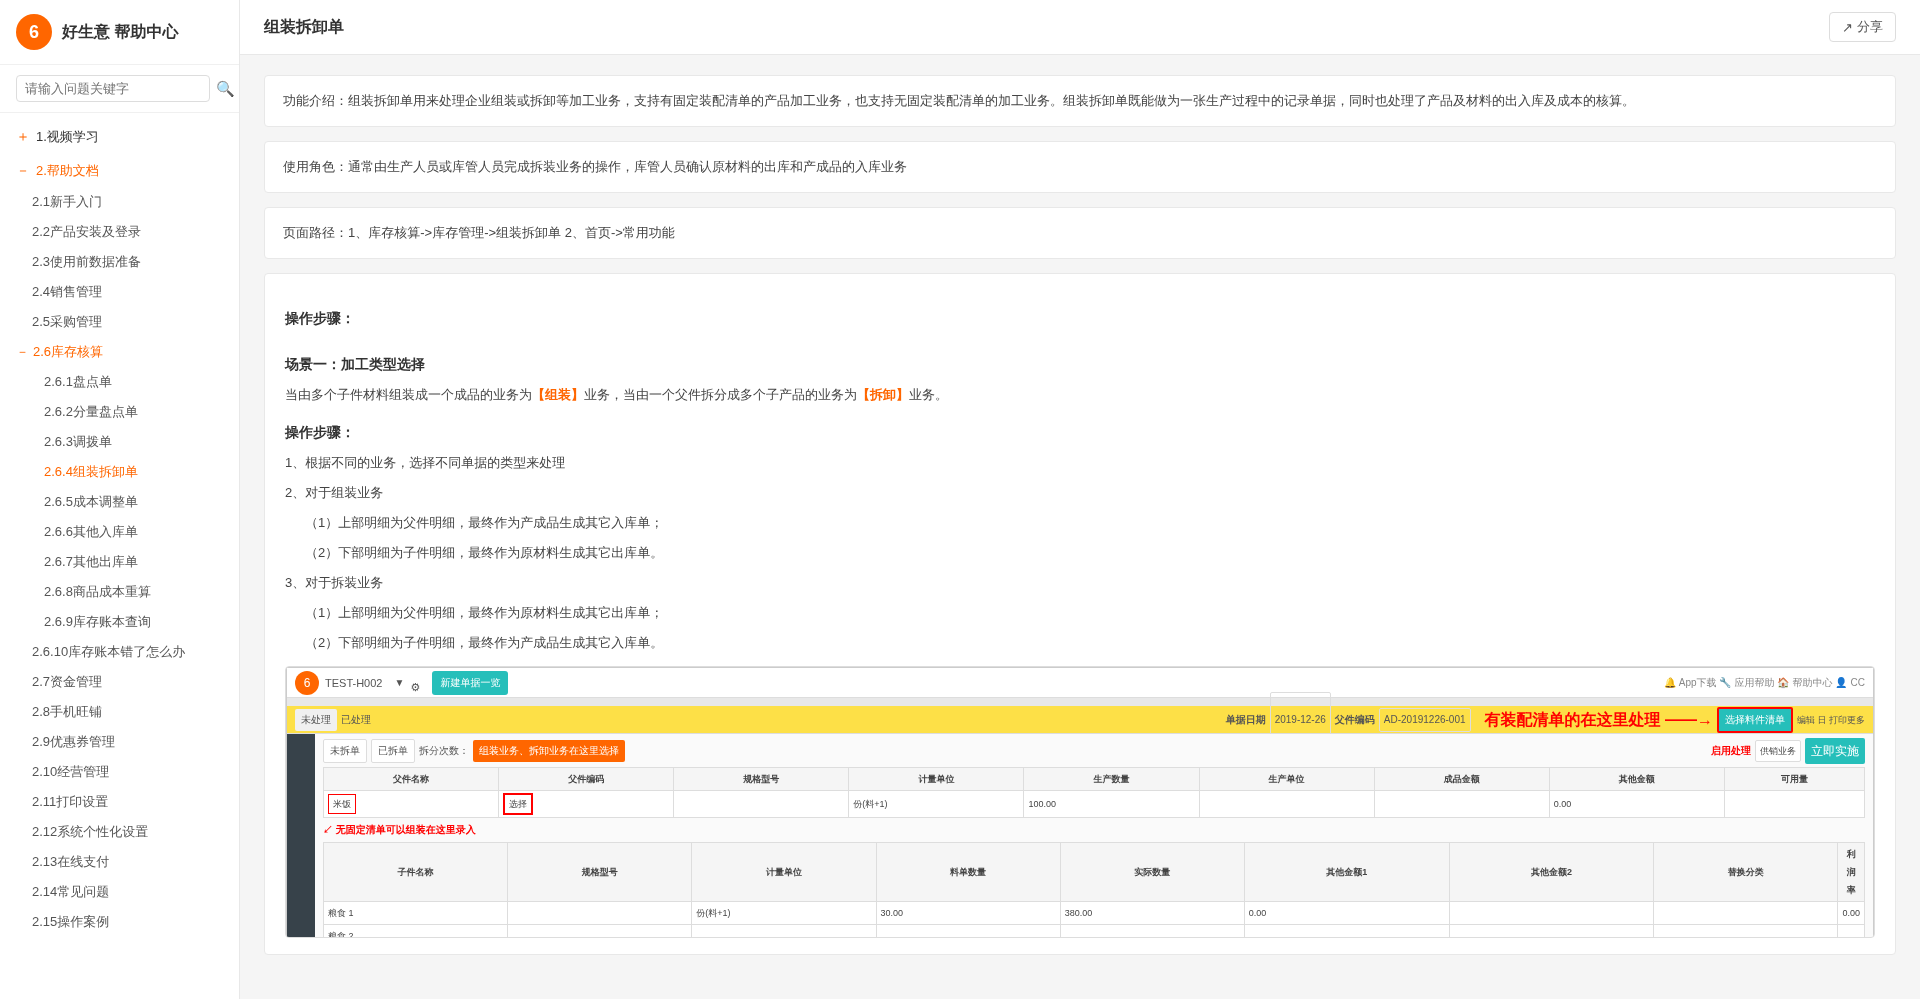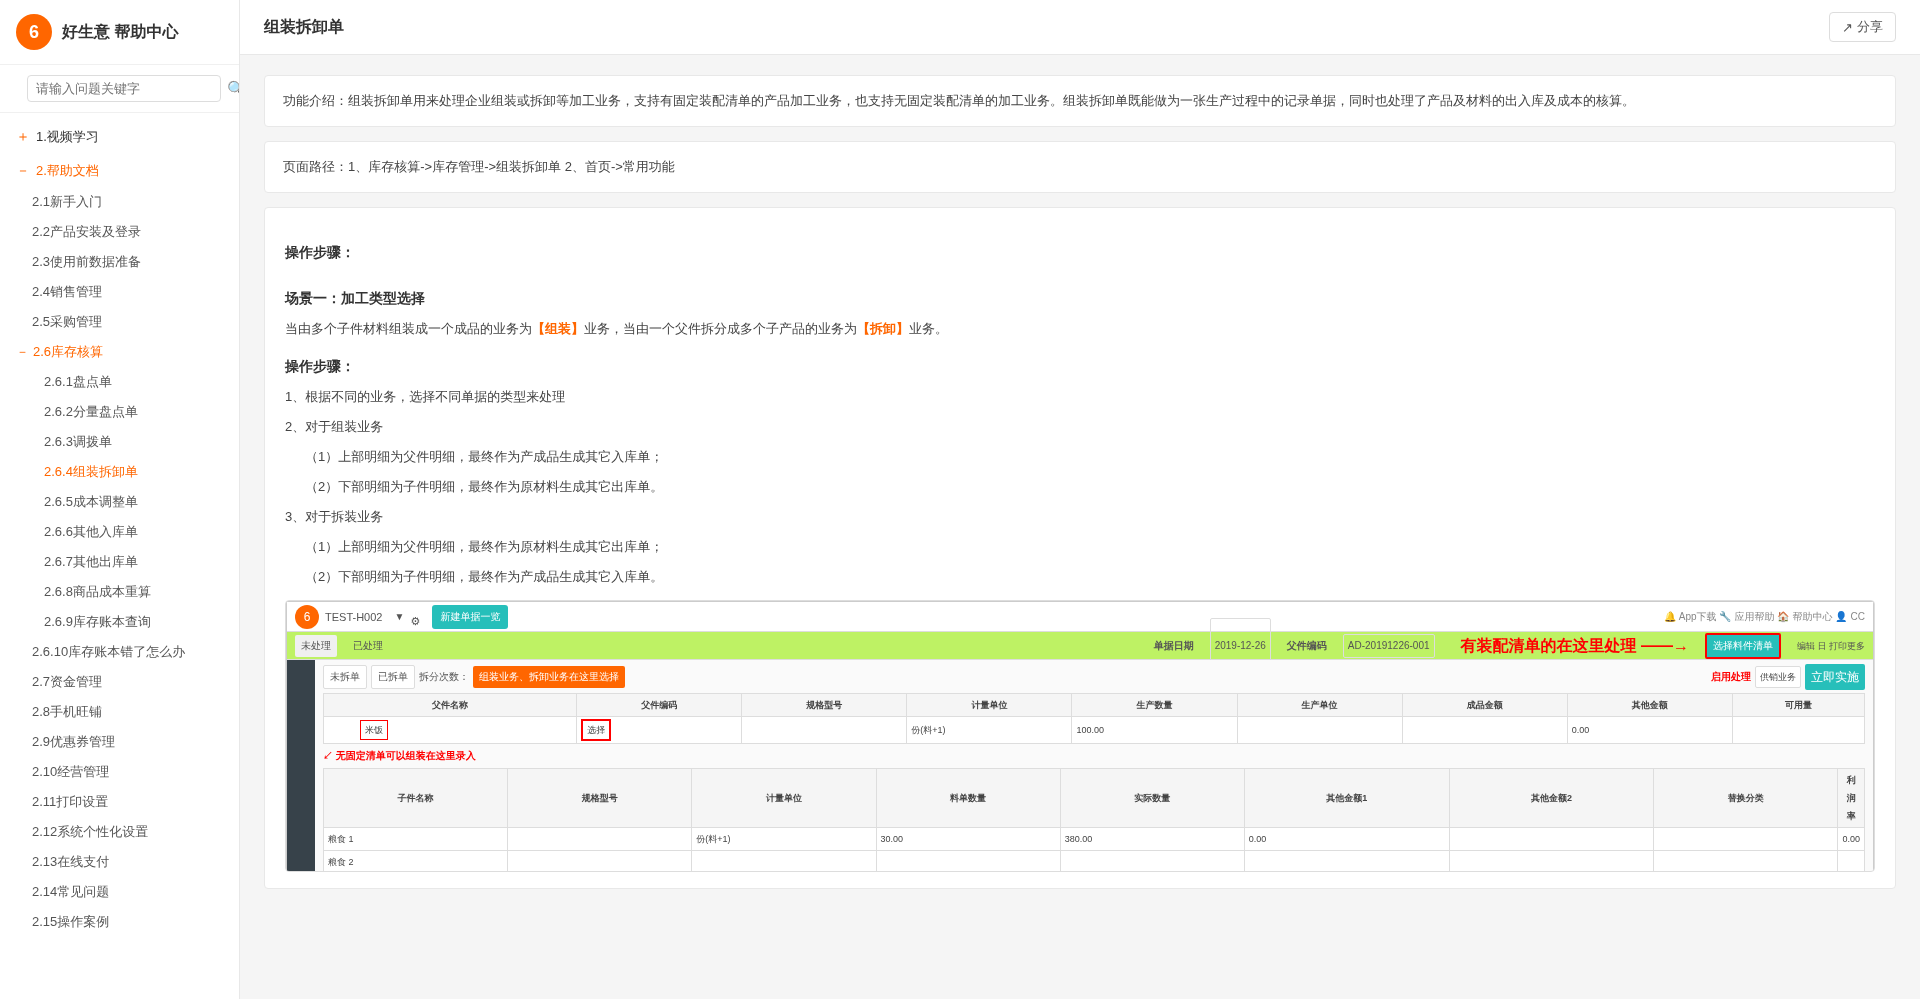--- a/index.html
+++ b/index.html
@@ -39,21 +39,21 @@
       flex-shrink: 0;
     }
 
     .logo-text {
       font-size: 16px;
       font-weight: bold;
       color: #333;
     }
 
     .search-box {
-      padding: 10px 27px;
+      padding: 10px 16px;
       border-bottom: 1px solid #f0f0f0;
       display: flex;
       align-items: center;
     }
 
     .search-input {
       flex: 1;
       border: 1px solid #ddd;
       border-radius: 4px;
       padding: 5px 8px;
@@ -318,20 +318,23 @@
       <span>分享</span>
     </button>
   </div>
 
   <div class="main-content">
 
     <div class="info-section">
       <span>功能介绍：组装拆卸单用来处理企业组装或拆卸等加工业务，支持有固定装配清单的产品加工业务，也支持无固定装配清单的加工业务。组装拆卸单既能做为一张生产过程中的记录单据，同时也处理了产品及材料的出入库及成本的核算。</span>
     </div>
 
+    <div class="info-section">
+      <span>使用角色：通常由生产人员或库管人员完成拆装业务的操作，库管人员确认原材料的出库和产成品的入库业务</span>
+    </div>
 
     <div class="info-section">
       <span>页面路径：1、库存核算-&gt;库存管理-&gt;组装拆卸单  2、首页-&gt;常用功能</span>
     </div>
 
     <div class="steps-content">
       <p class="section-heading">操作步骤：</p>
 
       <p class="sub-heading">
         <span>场景一：加工类型选择</span>
@@ -357,21 +360,21 @@
           <div class="app-top-bar">
             <span style="display:inline-block;width:24px;height:24px;background:#f60;border-radius:50%;color:#fff;text-align:center;line-height:24px;font-size:12px;margin-right:6px;">6</span>
             <span class="app-id">TEST-H002</span>
             <span style="margin-left:4px;font-size:10px;color:#555;">▼</span>
             <span style="margin-left:6px;width:14px;height:14px;display:inline-block;">⚙</span>
             <span class="teal-btn">新建单据一览</span>
             <span style="flex:1;"></span>
             <span style="font-size:10px;color:#888;">🔔 App下载 🔧 应用帮助 🏠 帮助中心 👤 CC</span>
           </div>
 
-          <div style="background:#bef264;border-bottom:1px solid #ddd;display:flex;align-items:center;height:28px;padding:0 8px;gap:16px;">
+          <div style="background:#fde047;border-bottom:1px solid #ddd;display:flex;align-items:center;height:28px;padding:0 8px;gap:4px;margin-top:8px;">
             <span style="font-size:10px;color:#555;background:#f0f0f0;padding:1px 6px;border-radius:2px;">未处理</span>
             <span style="font-size:10px;color:#555;">已处理</span>
             <span style="flex:1;"></span>
             <span style="font-size:10px;color:#555;font-weight:bold;">单据日期</span>
             <span style="font-size:10px;color:#555;border:1px solid #ddd;padding:17px 4px;border-radius:2px;">2019-12-26</span>
             <span style="font-size:10px;color:#555;font-weight:bold;">父件编码</span>
             <span style="font-size:10px;color:#555;border:1px solid #ddd;padding:1px 4px;border-radius:2px;">AD-20191226-001</span>
 
             <span style="font-size:16px;color:red;font-weight:bold;margin-left:10px;">有装配清单的在这里处理 ——→</span>
             <span style="font-size:10px;background:#26bfba;color:#fff;padding:1px 6px;border-radius:2px;border:2px solid red;">选择料件清单</span>
@@ -406,21 +409,21 @@
                       <th style="background:#f5f5f5;border:1px solid #ddd;padding:2px 4px;">计量单位</th>
                       <th style="background:#f5f5f5;border:1px solid #ddd;padding:2px 4px;">生产数量</th>
                       <th style="background:#f5f5f5;border:1px solid #ddd;padding:2px 4px;">生产单位</th>
                       <th style="background:#f5f5f5;border:1px solid #ddd;padding:2px 4px;">成品金额</th>
                       <th style="background:#f5f5f5;border:1px solid #ddd;padding:2px 4px;">其他金额</th>
                       <th style="background:#f5f5f5;border:1px solid #ddd;padding:2px 4px;">可用量</th>
                     </tr>
                   </thead>
                   <tbody>
                     <tr>
-                      <td style="border:1px solid #ddd;padding:2px 4px;background:#fff;"><span style="border:1px solid red;display:inline-block;padding:0 4px;margin-left:32px;">米饭</span></td>
+                      <td style="border:1px solid #ddd;padding:2px 4px;background:#fff;"><span style="border:1px solid red;display:inline-block;padding:0 4px;">米饭</span></td>
                       <td style="border:1px solid #ddd;padding:2px 4px;background:#fff;"><span style="border:2px solid red;display:inline-block;padding:0 4px;font-size:9px;">选择</span></td>
                       <td style="border:1px solid #ddd;padding:2px 4px;background:#fff;"></td>
                       <td style="border:1px solid #ddd;padding:2px 4px;background:#fff;">份(料+1)</td>
                       <td style="border:1px solid #ddd;padding:2px 4px;background:#fff;">100.00</td>
                       <td style="border:1px solid #ddd;padding:2px 4px;background:#fff;"></td>
                       <td style="border:1px solid #ddd;padding:2px 4px;background:#fff;"></td>
                       <td style="border:1px solid #ddd;padding:2px 4px;background:#fff;">0.00</td>
                       <td style="border:1px solid #ddd;padding:2px 4px;background:#fff;"></td>
                     </tr>
                   </tbody>

